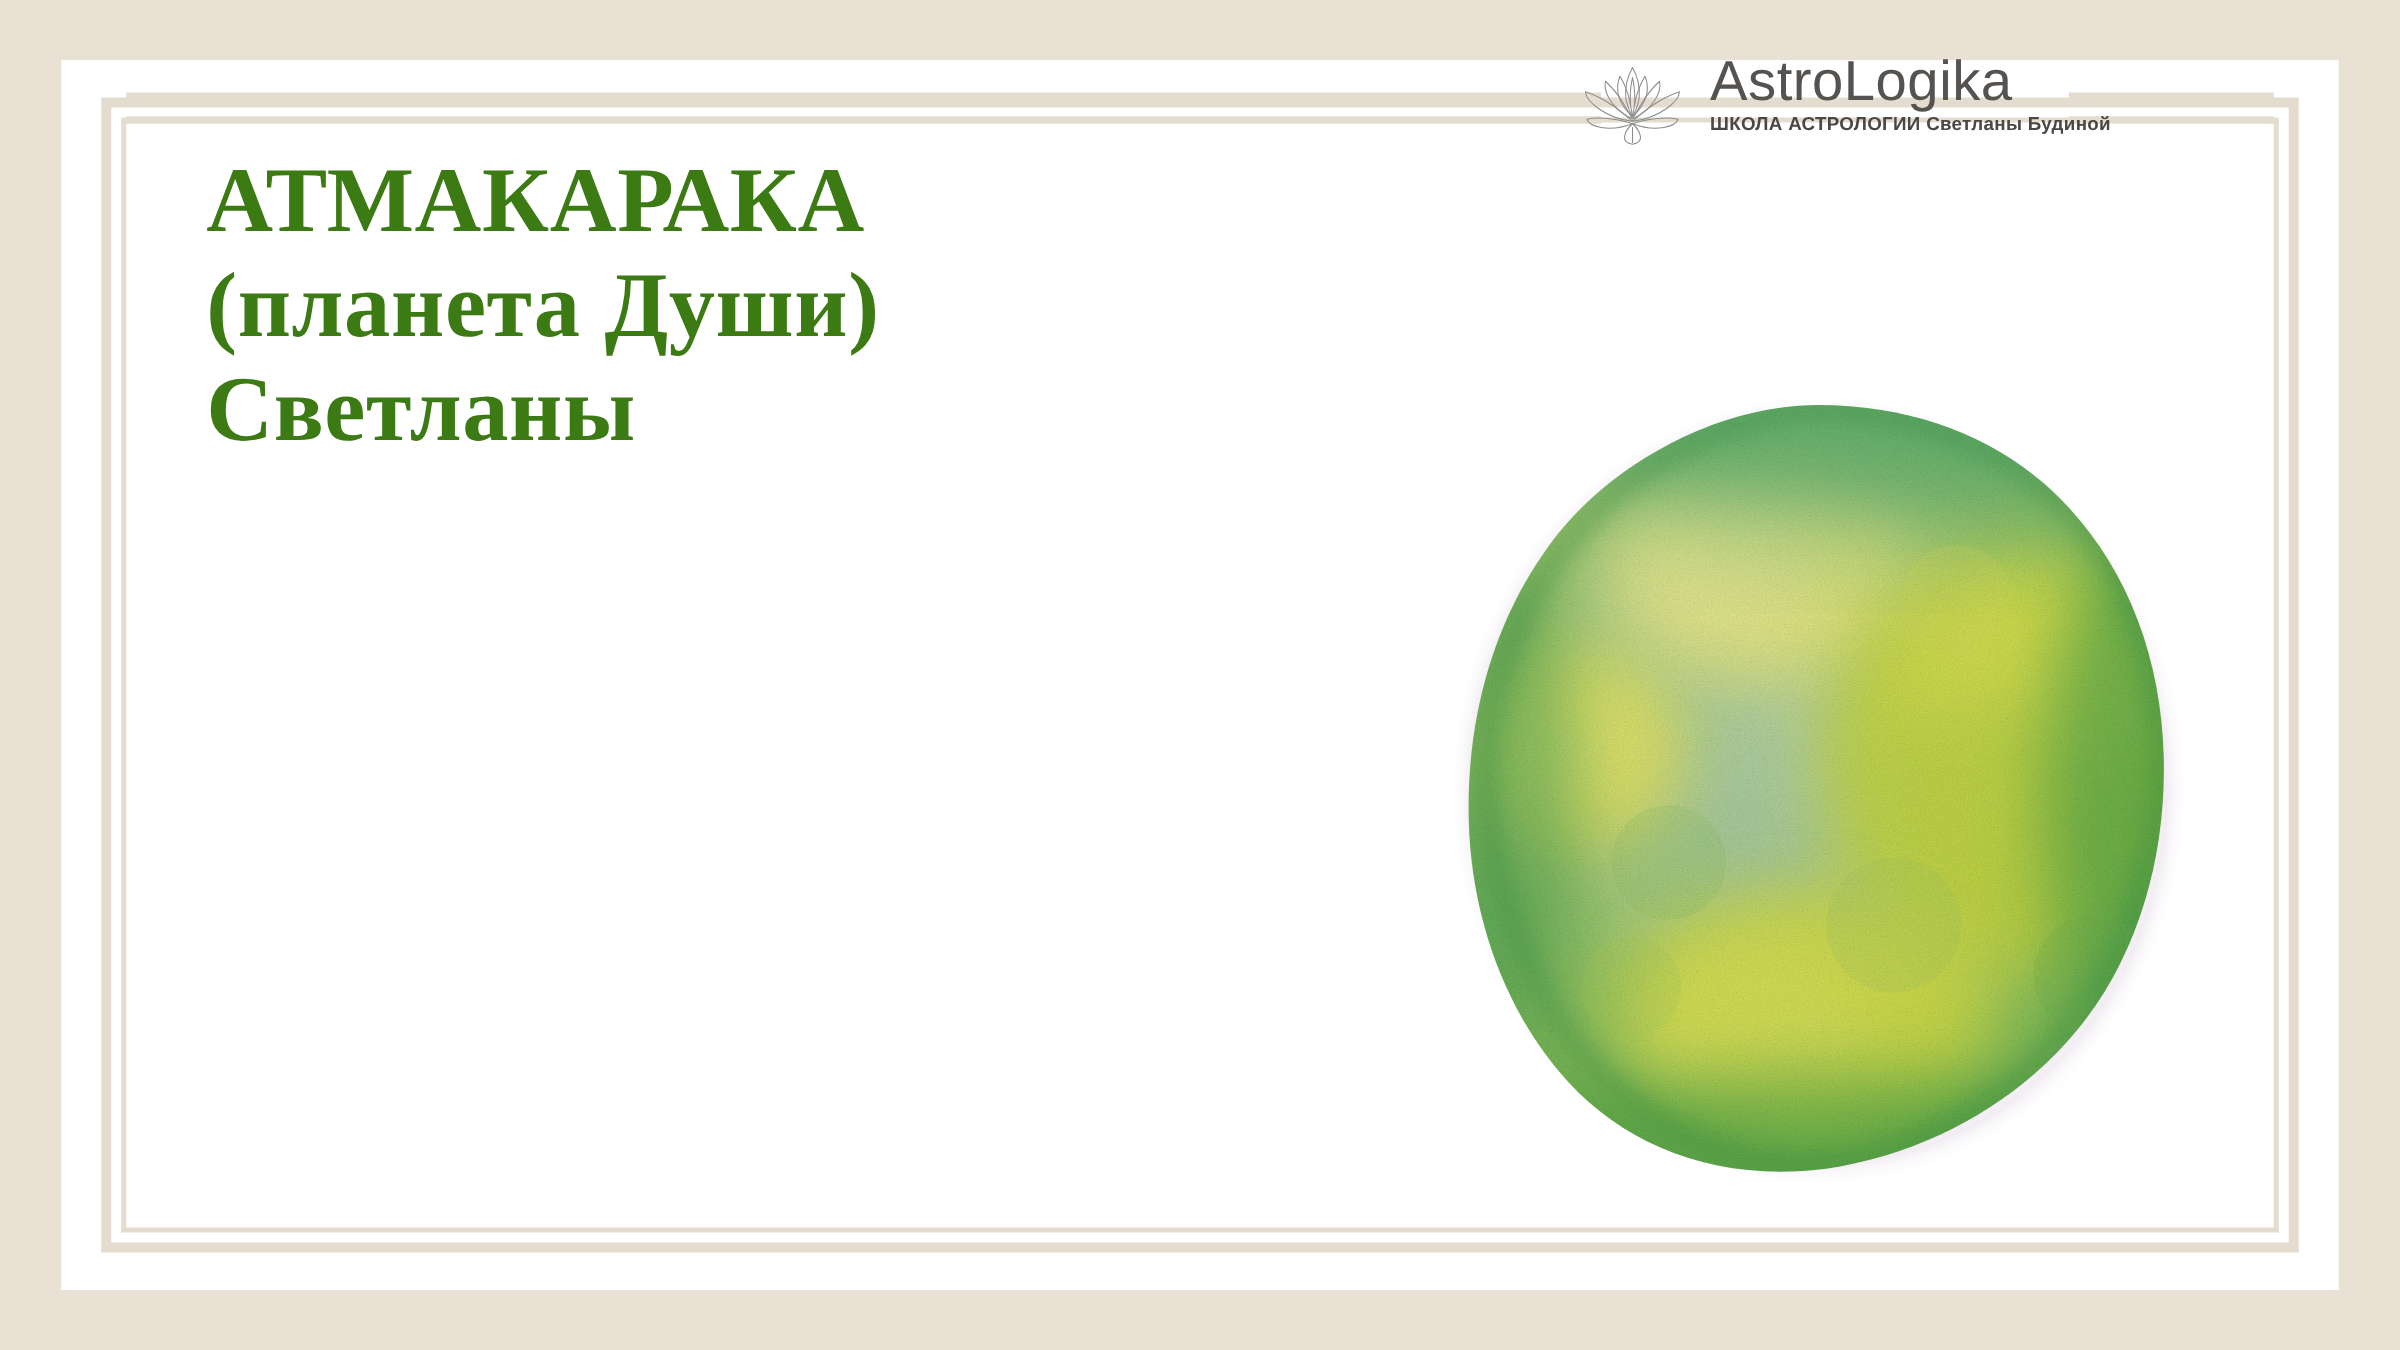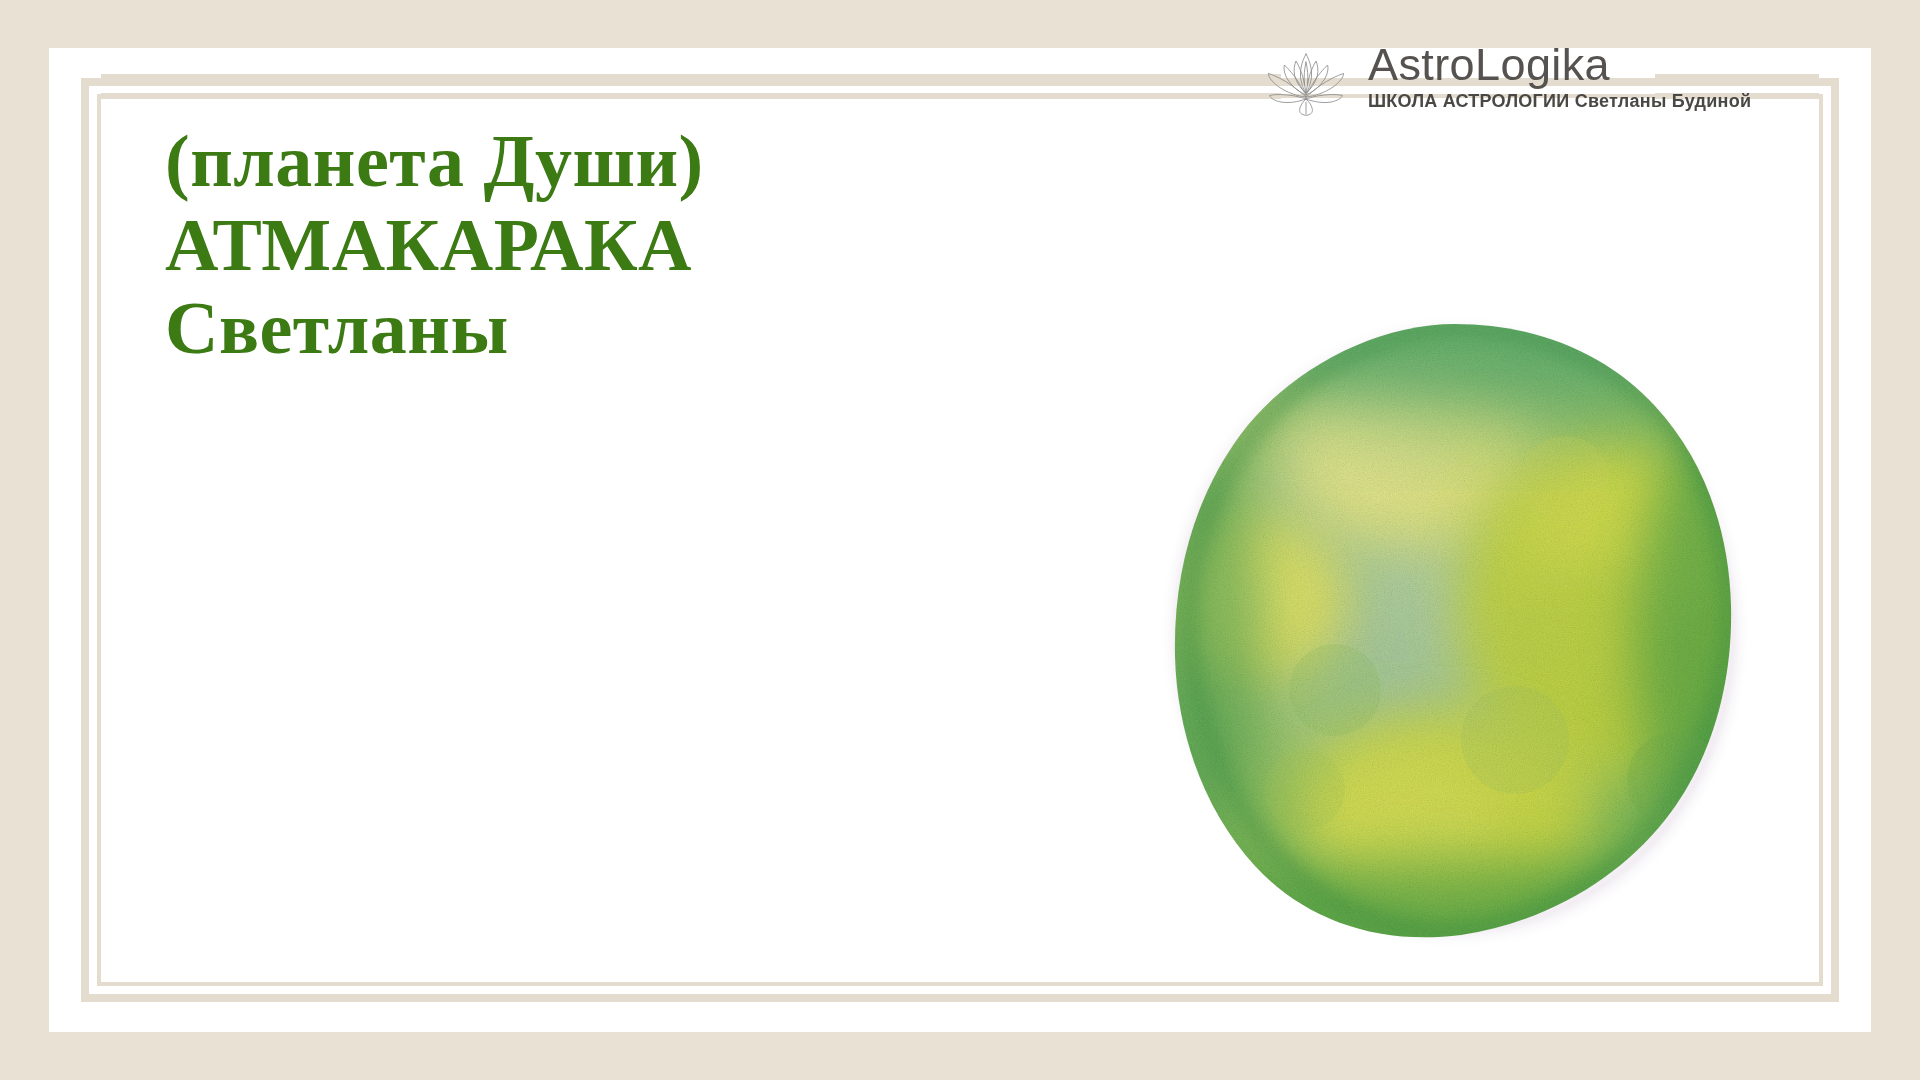--- a/index.html
+++ b/index.html
@@ -110,21 +110,21 @@
   .logo-wordmark {
     font-family: "Liberation Sans", sans-serif;
     font-size: 45px;
     font-weight: 400;
     color: #55524f;
     letter-spacing: 0.4px;
     line-height: 1.02;
   }
   .logo-subtitle {
     font-family: "Liberation Sans", sans-serif;
-    font-size: 18px;
+    font-size: 15px;
     font-weight: bold;
     color: #4a4845;
     letter-spacing: 0.25px;
     margin-top: 4px;
     white-space: nowrap;
   }
   
   .logo-rule {
     position: absolute;
     background: #e4ddcf;
@@ -155,22 +155,22 @@
   <div class="frame-white-gap"></div>
   <div class="frame-beige-thin"></div>
   <div class="frame-inner"></div>
 
   <div class="logo-rule left-a"></div>
   <div class="logo-rule left-b"></div>
   <div class="logo-rule right-a"></div>
   <div class="logo-rule right-b"></div>
 
   <div class="title-block">
+    <div class="title-line">АТМАКАРАКА</div>
     <div class="title-line">(планета Души)</div>
-    <div class="title-line">АТМАКАРАКА</div>
     <div class="title-line">Светланы</div>
   </div>
 
   <div class="logo">
     <svg class="logo-mark" viewBox="0 0 104 74">
       <g fill="none" stroke="#8d8d8d" stroke-width="0.85" stroke-linejoin="round" stroke-linecap="round">
 
         <path d="M52 12 C47.5 20 46 28 46.6 36 C48 44 50 48 52 51 C54 48 56 44 57.4 36 C58 28 56.5 20 52 12 Z"></path>
         <path d="M52 20 C50.4 27 49.8 34 50.4 42 M52 20 C53.6 27 54.2 34 53.6 42"></path>
 

